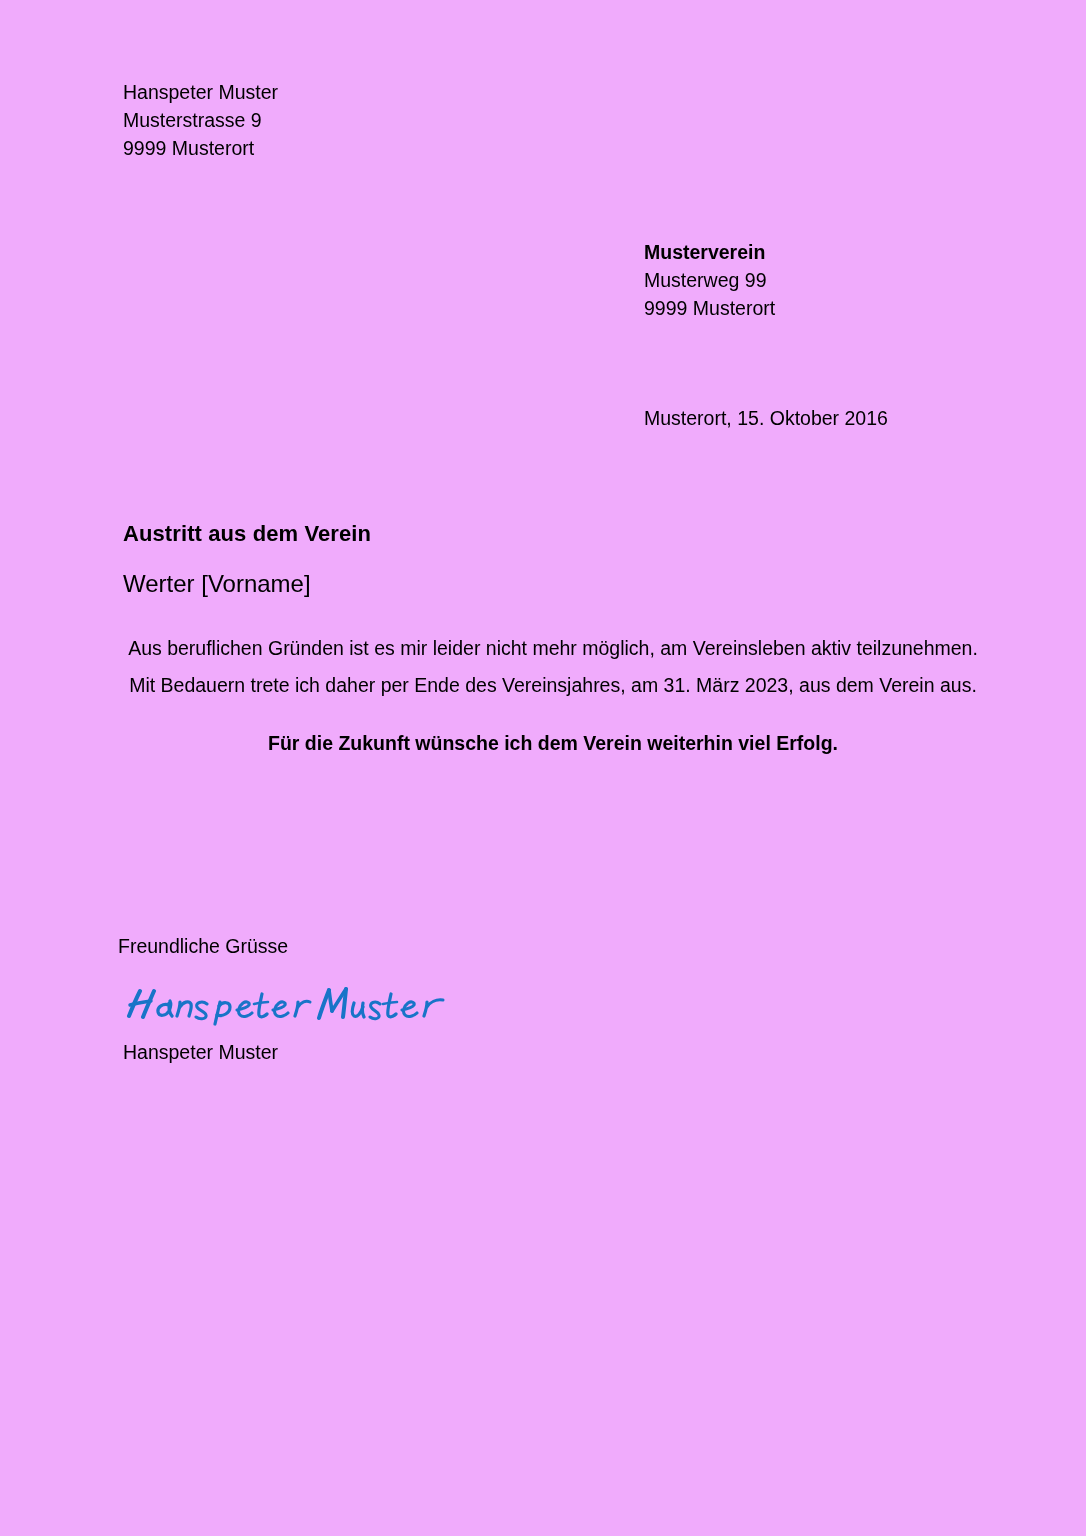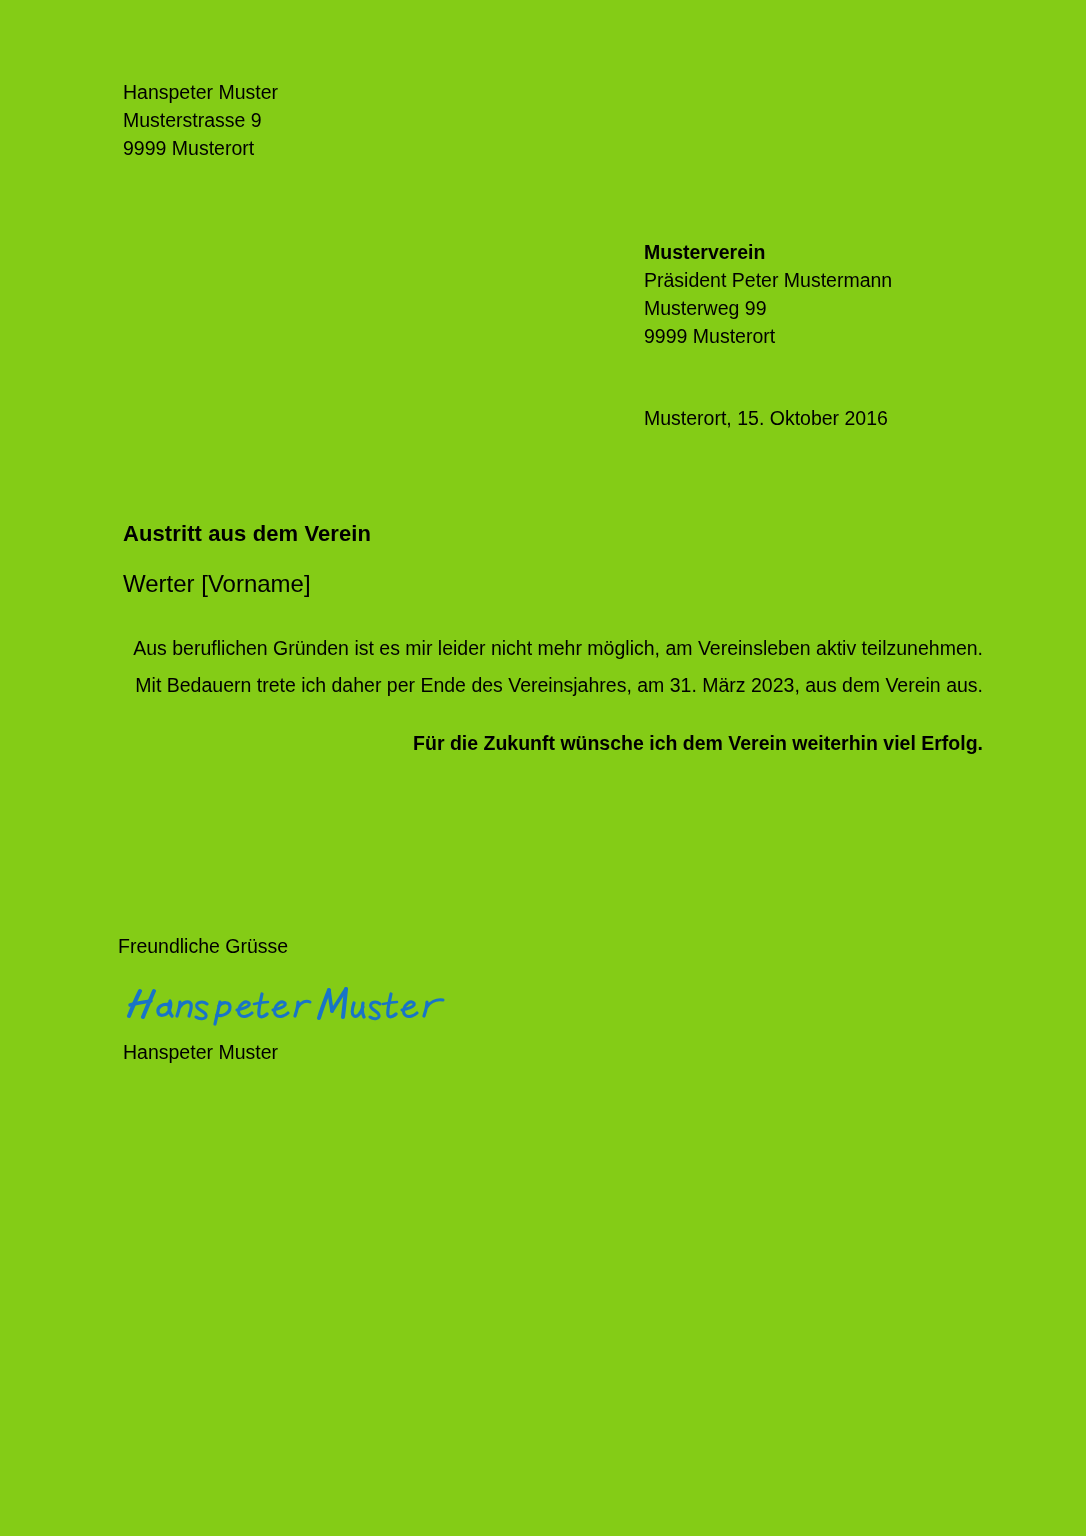--- a/index.html
+++ b/index.html
@@ -5,21 +5,21 @@
   html, body {
     margin: 0;
     padding: 0;
     background: #ffffff;
   }
 
   .page {
     position: relative;
     width: 1086px;
     height: 1536px;
-    background: #84cc16;
+    background: #f0abfc;
     overflow: hidden;
     font-family: "Liberation Sans", sans-serif;
     color: #000000;
     -webkit-font-smoothing: antialiased;
   }
 
   
   .sender {
     position: absolute;
     left: 123px;
@@ -71,21 +71,21 @@
   .salutation {
     font-size: 24px;
     line-height: 28px;
     margin: 0 0 32px 0;
   }
 
   .para {
     font-size: 19.5px;
     line-height: 37px;
     margin: 0 0 21px 0;
-    text-align: right;
+    text-align: center;
   }
 
   .para.last {
     margin-bottom: 0;
     font-weight: bold;
   }
 
   
   .closing {
     position: absolute;
@@ -125,21 +125,20 @@
 <div class="page">
 
   <div class="sender">
     <div>Hanspeter Muster</div>
     <div>Musterstrasse 9</div>
     <div>9999 Musterort</div>
   </div>
 
   <div class="recipient">
     <div class="org">Musterverein</div>
-    <div>Präsident Peter Mustermann</div>
     <div>Musterweg 99</div>
     <div>9999 Musterort</div>
   </div>
 
   <div class="dateline">Musterort, 15. Oktober 2016</div>
 
   <div class="body-col">
     <h1 class="subject">Austritt aus dem Verein</h1>
     <p class="salutation">Werter [Vorname]</p>
     <p class="para">Aus beruflichen Gründen ist es mir leider nicht mehr möglich, am Vereinsleben aktiv teilzunehmen. Mit Bedauern trete ich daher per Ende des Vereinsjahres, am 31. März 2023, aus dem Verein aus.</p>

